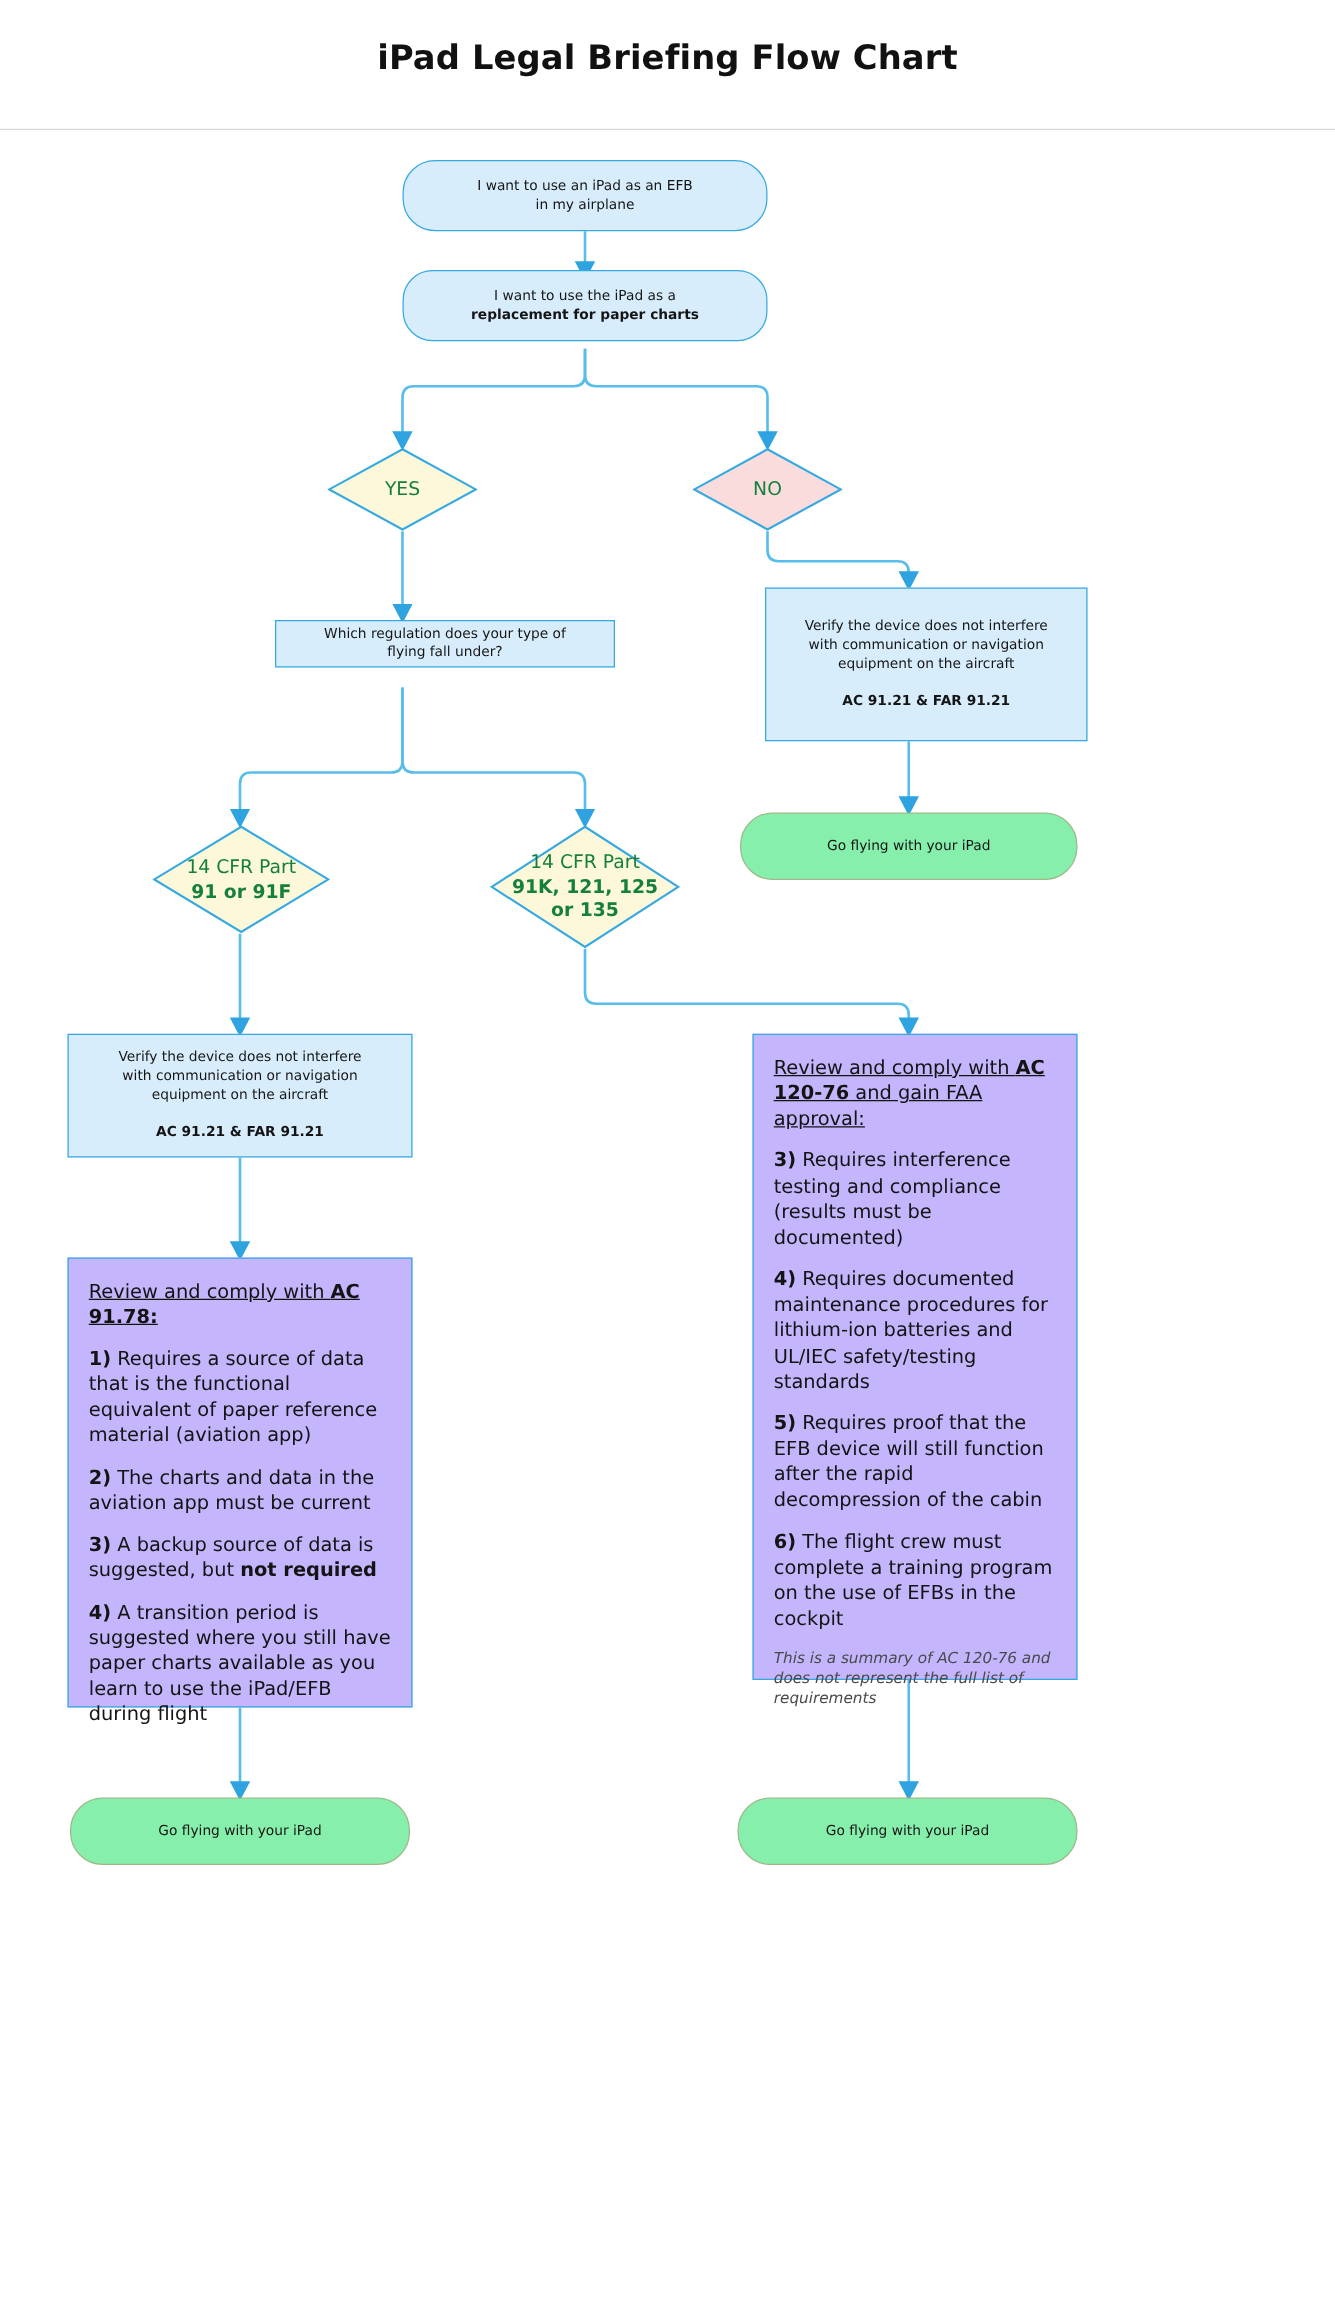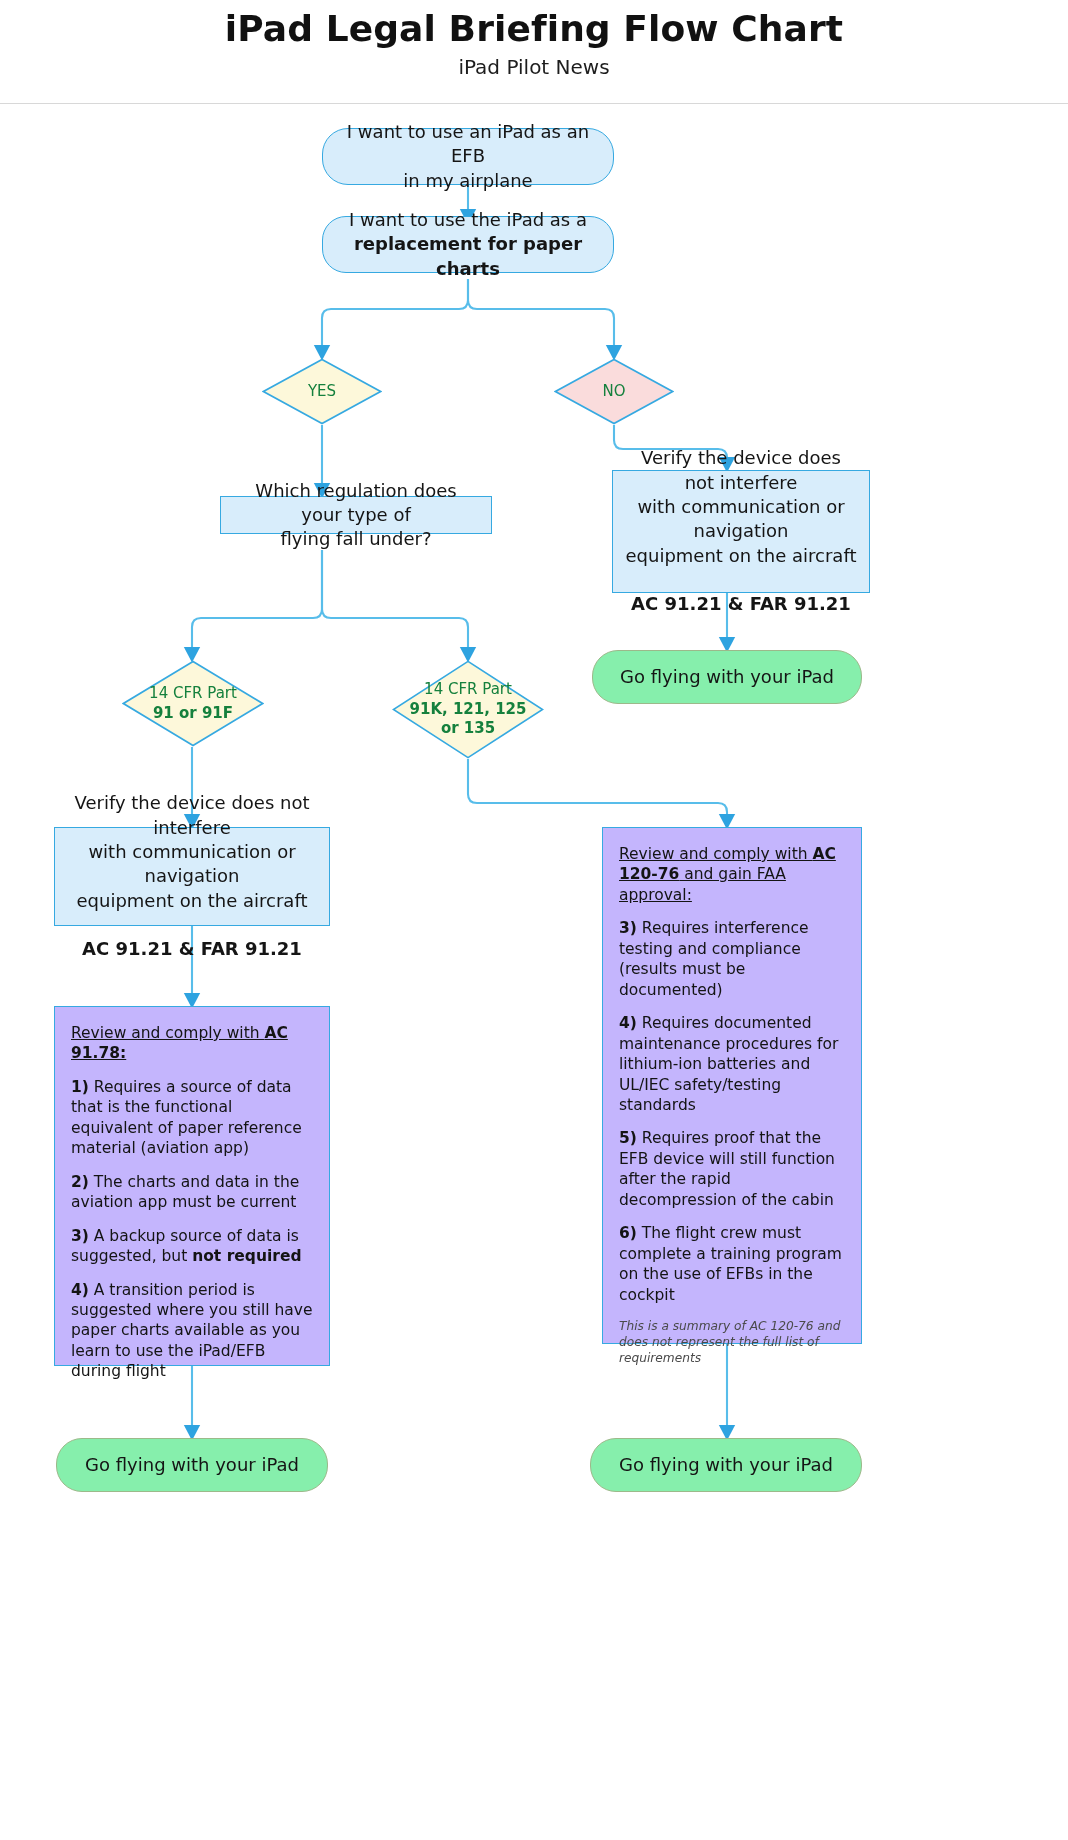--- a/index.html
+++ b/index.html
@@ -22,22 +22,22 @@
     left: 0;
     top: 0;
     width: 1068px;
     height: 104px;
     border-bottom: 1px solid #d8d8d8;
     box-sizing: border-box;
     text-align: center;
   }
   #title {
     margin: 0;
-    padding-top: 8px;
-    font-size: 36px;
+    padding-top: 31px;
+    font-size: 27px;
     font-weight: bold;
     letter-spacing: 0.1px;
     color: #111111;
   }
   #subtitle {
     margin: 0;
     padding-top: 6px;
     font-size: 20px;
     font-weight: normal;
     color: #1d1d1d;
@@ -62,21 +62,21 @@
   
   .node {
     position: absolute;
     box-sizing: border-box;
     display: flex;
     align-items: center;
     justify-content: center;
     text-align: center;
     border: 1.6px solid #36a9e1;
     background: #d8edfb;
-    font-size: 18px;
+    font-size: 11px;
     line-height: 1.35;
     color: #151515;
     z-index: 2;
   }
   .node.pill {
     border-radius: 26px;
   }
   .node.green {
     background: #86efac;
     border-color: #9cb98a;
@@ -145,21 +145,20 @@
     line-height: 1.3;
     color: #4a4a4a;
     margin-top: 14px;
   }
 </style>
 </head>
 <body>
 
 <div id="header">
   <h1 id="title">iPad Legal Briefing Flow Chart</h1>
-  <h2 id="subtitle">iPad Pilot News</h2>
 </div>
 
 <div id="canvas">
 
   <svg id="wires" viewBox="0 0 1068 1736">
     <defs>
       <marker id="ah" markerWidth="9" markerHeight="9" refX="6.2" refY="4.5" orient="auto">
         <path d="M0,0.6 L7.4,4.5 L0,8.4 Z" fill="#2ea3e0"></path>
       </marker>
     </defs>

